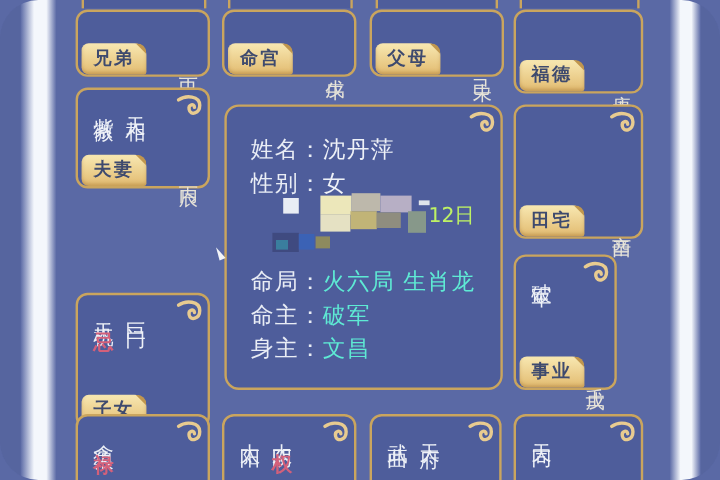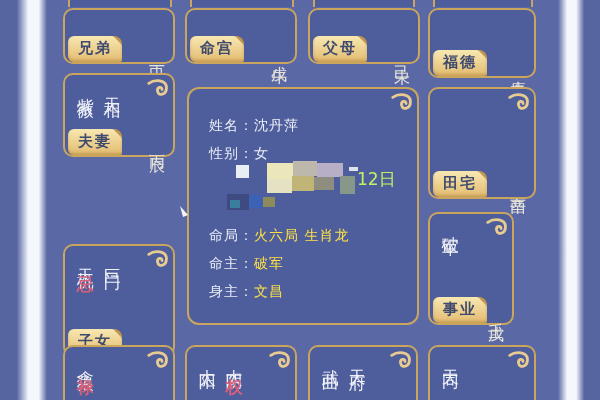--- a/index.html
+++ b/index.html
@@ -1,17 +1,17 @@
 <!DOCTYPE html>
 <html><head>
 <meta charset="utf-8">
 <style>
   html,body{margin:0;padding:0;background:#5a69a5;}
   #app{position:relative;width:600px;height:400px;background:#5a69a5;overflow:hidden;
-       font-family:"DejaVu Sans","Liberation Sans",sans-serif;}
+       font-family:"DejaVu Sans","Liberation Sans",sans-serif;border-radius:32px;}
   .outer-shade{position:absolute;top:0;height:100%;background:#56659f;}
   .gutter{position:absolute;top:0;height:100%;}
   .gutter-left{left:17px;width:30px;
     background:linear-gradient(90deg,rgba(244,247,252,0),#f4f7fc 38%,#f4f7fc 72%,rgba(244,247,252,0));}
   .gutter-right{left:558px;width:26px;
     background:linear-gradient(90deg,rgba(244,247,252,0),#f4f7fc 35%,#f4f7fc 70%,rgba(244,247,252,0));}
 
   .cell{position:absolute;background:#4e5d9b;border:2px solid #caa55e;border-radius:10px;
         box-sizing:border-box;}
   .stub{position:absolute;top:-2px;height:9px;background:#4e5d9b;
@@ -32,24 +32,24 @@
        box-shadow:inset 0 -2px 3px rgba(150,100,35,.35);}
   .tab::after{content:"";position:absolute;top:0;right:0;width:0;height:0;
        border-top:9px solid #c0964e;border-left:9px solid transparent;
        border-top-right-radius:8px;}
 
   .ornament{position:absolute;top:3px;right:3px;width:23px;height:23px;}
 
   #panel{position:absolute;left:187px;top:87px;width:232px;height:238px;background:#4e5d9b;
          border:2px solid #caa55e;border-radius:12px;box-sizing:border-box;
          padding:24px 0 0 20px;}
-  .crow{height:28px;line-height:24px;font-size:14px;letter-spacing:1px;white-space:nowrap;}
+  .crow{height:28px;line-height:24px;font-size:19px;letter-spacing:1px;white-space:nowrap;}
   .clabel{color:#e9edf5;}
   .cval-plain{color:#eef1f7;}
-  .cval-accent{color:#fde047;}
+  .cval-accent{color:#5eead4;}
   .birth{position:relative;height:54px;}
   .mblock{position:absolute;}
   .birthtext{position:absolute;left:148px;top:-1px;color:#bef264;font-size:17px;}
 
   .cursor-arrow{position:absolute;left:180px;top:206px;width:10px;height:12px;}
 </style>
 </head>
 <body>
 
 <div id="app">

